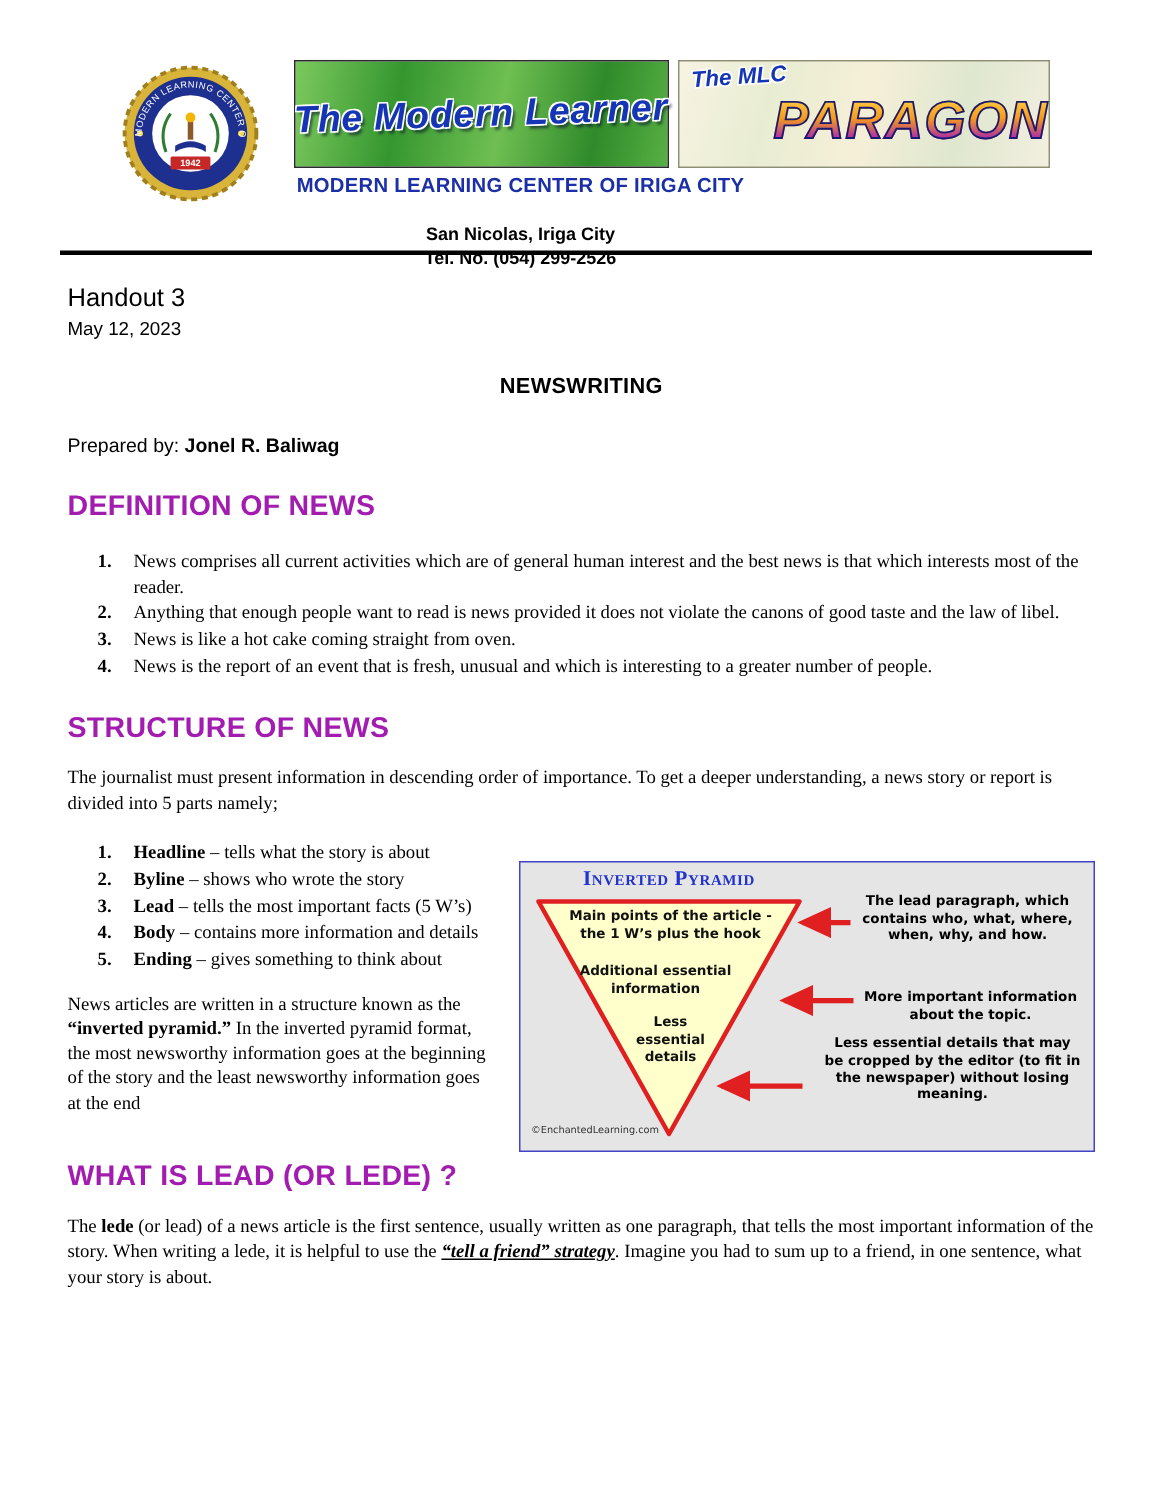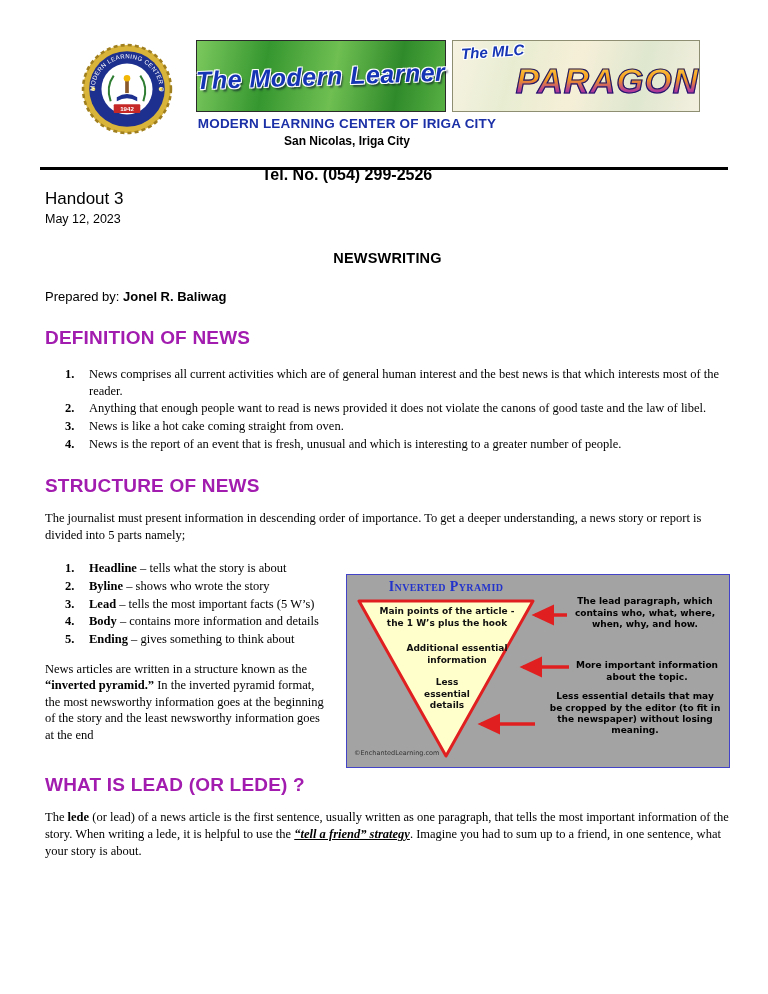--- a/index.html
+++ b/index.html
@@ -37,22 +37,22 @@
   }
   @supports ((-webkit-background-clip:text) or (background-clip:text)){
     .paragon-main{
       background:linear-gradient(180deg,#ffd24a 8%,#f59a1c 45%,#b0389a 75%,#7a1fa0 100%);
       -webkit-background-clip:text;background-clip:text;color:transparent;
     }
   }
   .school-block{position:absolute;left:112px;top:116px;width:470px;text-align:center;
     font-family:"Liberation Sans",sans-serif;}
   .school-name{font-weight:bold;font-size:13.5px;color:#1b2fa6;letter-spacing:.2px;}
-  .school-addr{font-weight:bold;font-size:12px;color:#000;margin-top:3px;}
-  .school-tel{font-weight:bold;font-size:16px;color:#000;margin-top:18px;}
+  .school-addr{font-weight:bold;font-size:12px;color:#000;margin-top:18px;}
+  .school-tel{font-weight:bold;font-size:12px;color:#000;margin-top:2px;}
   .rule{position:absolute;left:40px;top:167px;width:688px;height:2.5px;background:#000;}
   
   .content{padding:0 38px 0 45px;}
   .handout{font-family:"Liberation Sans",sans-serif;font-size:17px;margin-top:13px;}
   .date{font-family:"Liberation Sans",sans-serif;font-size:12.5px;margin-top:3px;}
   .doc-title{font-family:"Liberation Sans",sans-serif;font-weight:bold;font-size:14.5px;
     text-align:center;margin-top:24px;letter-spacing:.2px;}
   .prepared{font-family:"Liberation Sans",sans-serif;font-size:13px;margin-top:23px;}
   .h2{font-family:"Liberation Sans",sans-serif;font-weight:bold;font-size:19px;color:#a21caf;
     margin:23px 0 0;letter-spacing:.2px;}
@@ -60,31 +60,31 @@
   .list{margin:17px 0 0 20px;font-size:12.5px;line-height:1.33;}
   .li{display:flex;margin:0 0 1px 0;}
   .num{flex:0 0 24px;font-weight:bold;}
   .txt{flex:1 1 auto;}
   .clear{clear:both;}
   .u{text-decoration:underline;font-style:italic;}
   
   .flow{margin-top:4px;}
   figure.pyr{
     float:right;width:382px;height:192px;margin:14px 0 6px 14px;position:relative;
-    border:1px solid #4343c8;background:#a3a3a3;font-family:"DejaVu Sans",sans-serif;padding:0;
+    border:1px solid #4343c8;background:#e5e5e5;font-family:"DejaVu Sans",sans-serif;padding:0;
   }
   .pyr svg.tri{position:absolute;left:0;top:0;}
   .pyr-title{
     position:absolute;left:14px;top:4px;width:170px;text-align:center;
     font-family:"Liberation Serif",serif;font-variant:small-caps;font-weight:bold;
     font-size:14px;color:#2233cc;letter-spacing:.4px;
   }
   .tri-label{position:absolute;font-size:9px;font-weight:bold;line-height:1.25;text-align:center;color:#111;}
   .tri-l1{left:27px;width:146px;top:31px;}
-  .tri-l2{left:55px;width:110px;top:68px;}
+  .tri-l2{left:35px;width:110px;top:68px;}
   .tri-l3{left:69px;width:62px;top:102px;}
   .note{position:absolute;font-size:9px;font-weight:bold;line-height:1.25;text-align:center;color:#000;}
   .n1{left:222px;width:152px;top:21px;}
   .n2{left:226px;width:148px;top:85px;}
   .n3{left:202px;width:172px;top:116px;}
   .credit{position:absolute;left:7px;top:174px;font-size:6.5px;font-weight:normal;color:#333;}
   
   .seal-arc{font-family:"Liberation Sans",sans-serif;font-size:6px;fill:#fff;letter-spacing:.4px;}
   .seal-year{font-family:"Liberation Sans",sans-serif;font-size:6px;fill:#fff;font-weight:bold;}
 </style>

